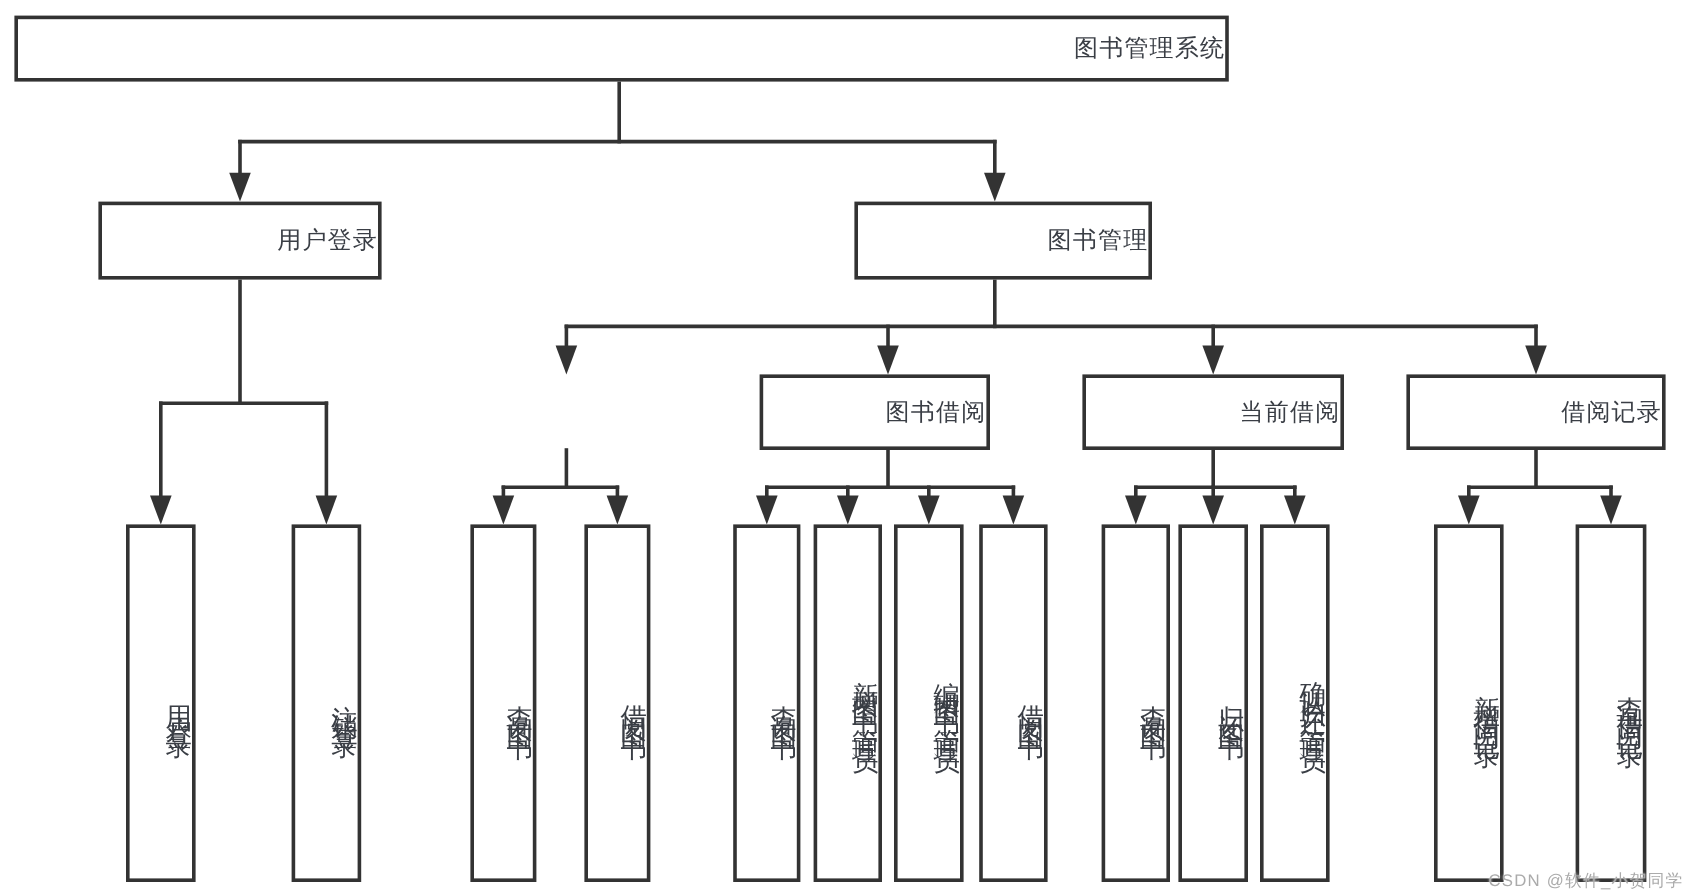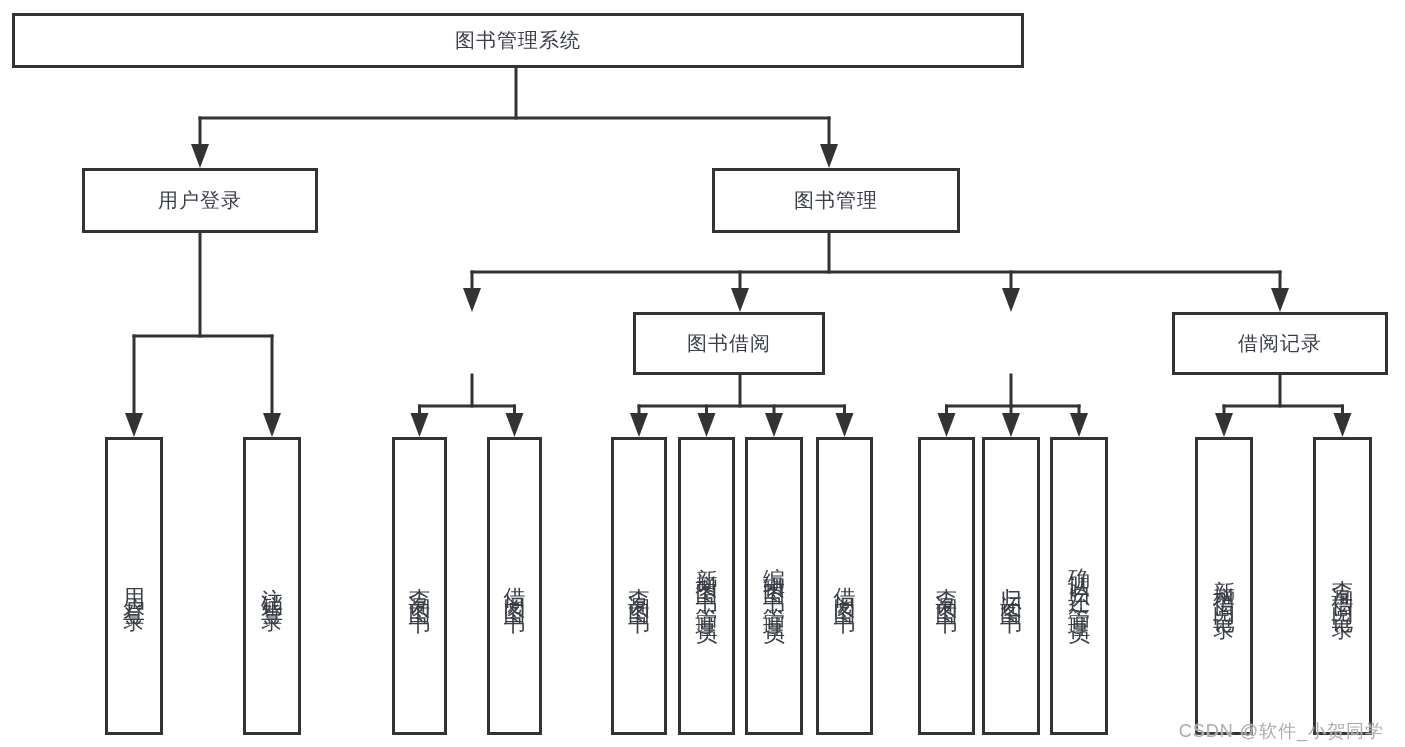--- a/index.html
+++ b/index.html
@@ -23,40 +23,40 @@
     position:absolute;
     left:0;top:0;
     width:1405px;height:747px;
   }
   .box{
     position:absolute;
     background:var(--fill);
     border:3px solid var(--border);
     display:flex;
     align-items:center;
-    justify-content:center;
+    justify-content:flex-end;
     color:var(--text);
   }
   .box.h span{
     font-size:20px;
     letter-spacing:1px;
     white-space:nowrap;
   }
   .box.v span{
     writing-mode:vertical-rl;
     text-orientation:mixed;
     font-size:22px;
     letter-spacing:8px;
     line-height:1;
   }
   .watermark{
     position:absolute;
-    right:21px;
+    right:2px;
     bottom:4px;
-    font-size:18px;
+    font-size:14px;
     color:var(--wm);
     letter-spacing:1px;
     text-shadow:0 0 2px #ffffff;
     white-space:nowrap;
   }
 </style>
 </head>
 <body>
 
 <div class="canvas">
@@ -123,20 +123,23 @@
   <div class="box h" style="left:82px;top:168px;width:236px;height:65px">
     <span>用户登录</span>
   </div>
   <div class="box h" style="left:712px;top:168px;width:248px;height:65px">
     <span>图书管理</span>
   </div>
 
   <div class="box h" style="left:633px;top:312px;width:192px;height:63px">
     <span>图书借阅</span>
   </div>
+  <div class="box h" style="left:902px;top:312px;width:218px;height:63px">
+    <span>当前借阅</span>
+  </div>
   <div class="box h" style="left:1172px;top:312px;width:216px;height:63px">
     <span>借阅记录</span>
   </div>
 
   <div class="box v" style="left:105px;top:437px;width:58px;height:298px">
     <span>用户登录</span>
   </div>
   <div class="box v" style="left:243px;top:437px;width:58px;height:298px">
     <span>注销登录</span>
   </div>

